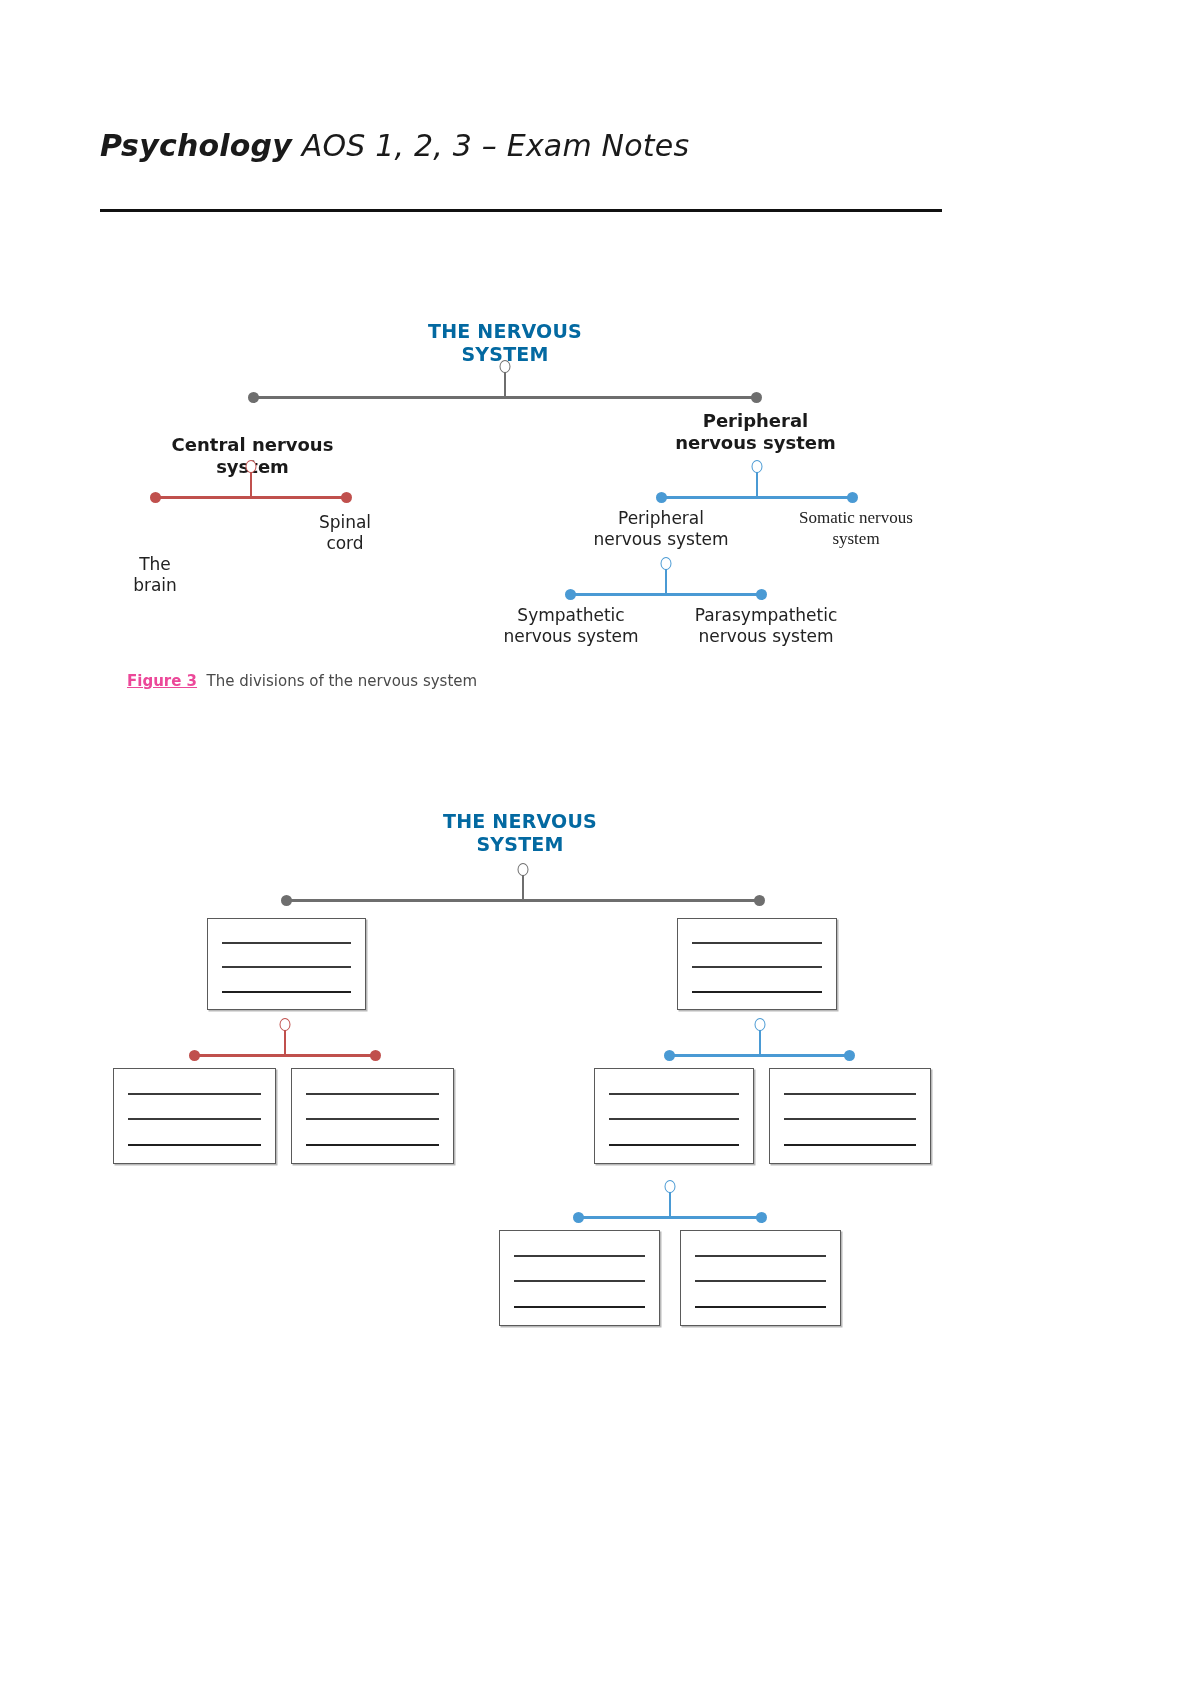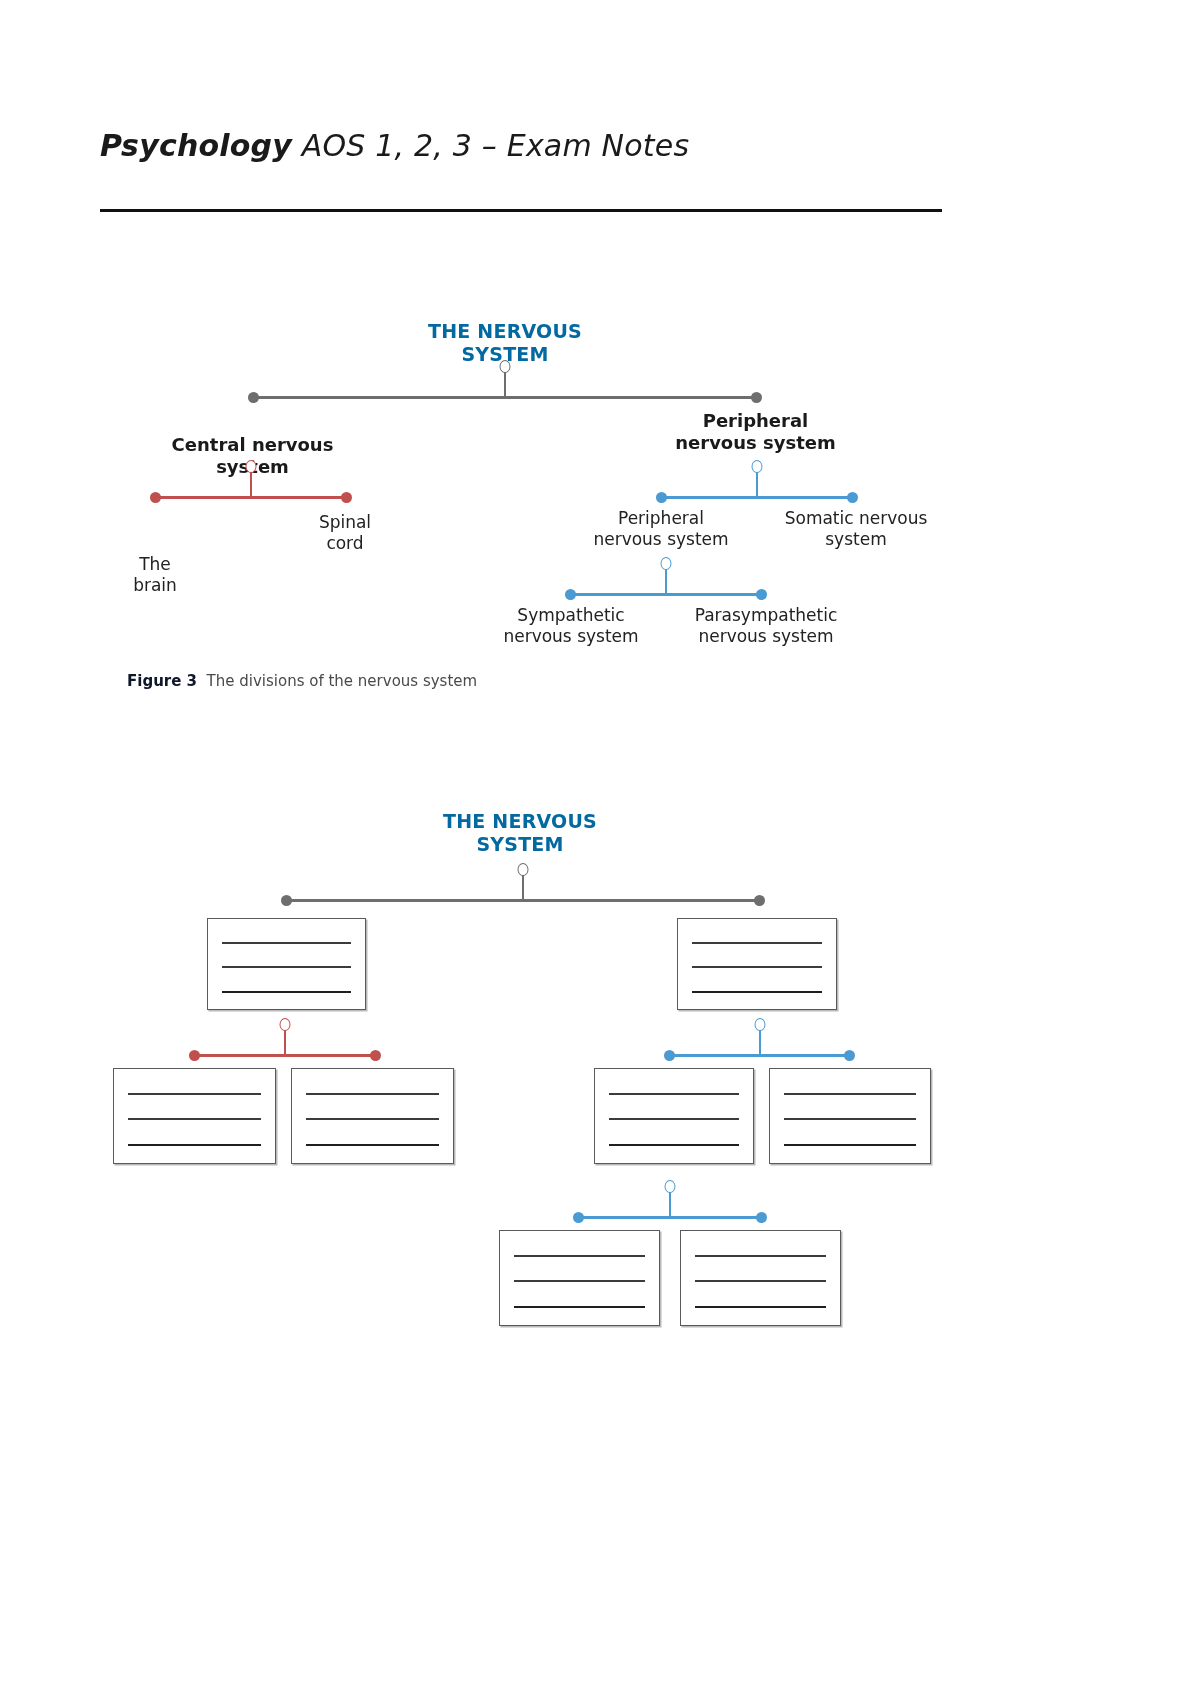--- a/index.html
+++ b/index.html
@@ -63,21 +63,21 @@
   }
   .node.lvl2{
     font-weight:normal;font-size:17px;color:#222;
   }
 
   
   .caption{
     position:absolute;left:127px;top:672px;font-size:15px;color:#4a4a4a;
     white-space:nowrap;
   }
-  .caption b{color:#0f172a;font-weight:bold;}
+  .caption b{color:#ec4899;font-weight:bold;text-decoration:underline;}
 
   
   .bbox{
     position:absolute;box-sizing:border-box;
     border:1.5px solid #5a5a5a;background:#fff;
     box-shadow:1.5px 1.5px 0 #b9b9b9;
   }
   .bbox .rule{
     position:absolute;left:9%;width:82%;height:0;border-top:2px solid #3b3b3b;
   }
@@ -141,21 +141,21 @@
       <div class="stem" style="background:currentColor;"></div>
       <div class="bar"></div>
       <div class="dot l"></div>
       <div class="dot r"></div>
     </div>
 
     <div class="node lvl2" style="left:580px;top:508px;width:162px;">
       <div>Peripheral</div>
       <div>nervous system</div>
     </div>
-    <div class="node lvl2" style="left:772px;top:508px;width:168px;">
+    <div class="node lvl2" style="left:772px;top:508px;width:168px;font-family:Liberation Serif, serif;">
       <div>Somatic nervous</div>
       <div>system</div>
     </div>
 
     <div class="conn c-blue" style="left:570px;top:555px;width:192px;">
       <div class="ring"></div>
       <div class="stem" style="background:currentColor;"></div>
       <div class="bar"></div>
       <div class="dot l"></div>
       <div class="dot r"></div>

